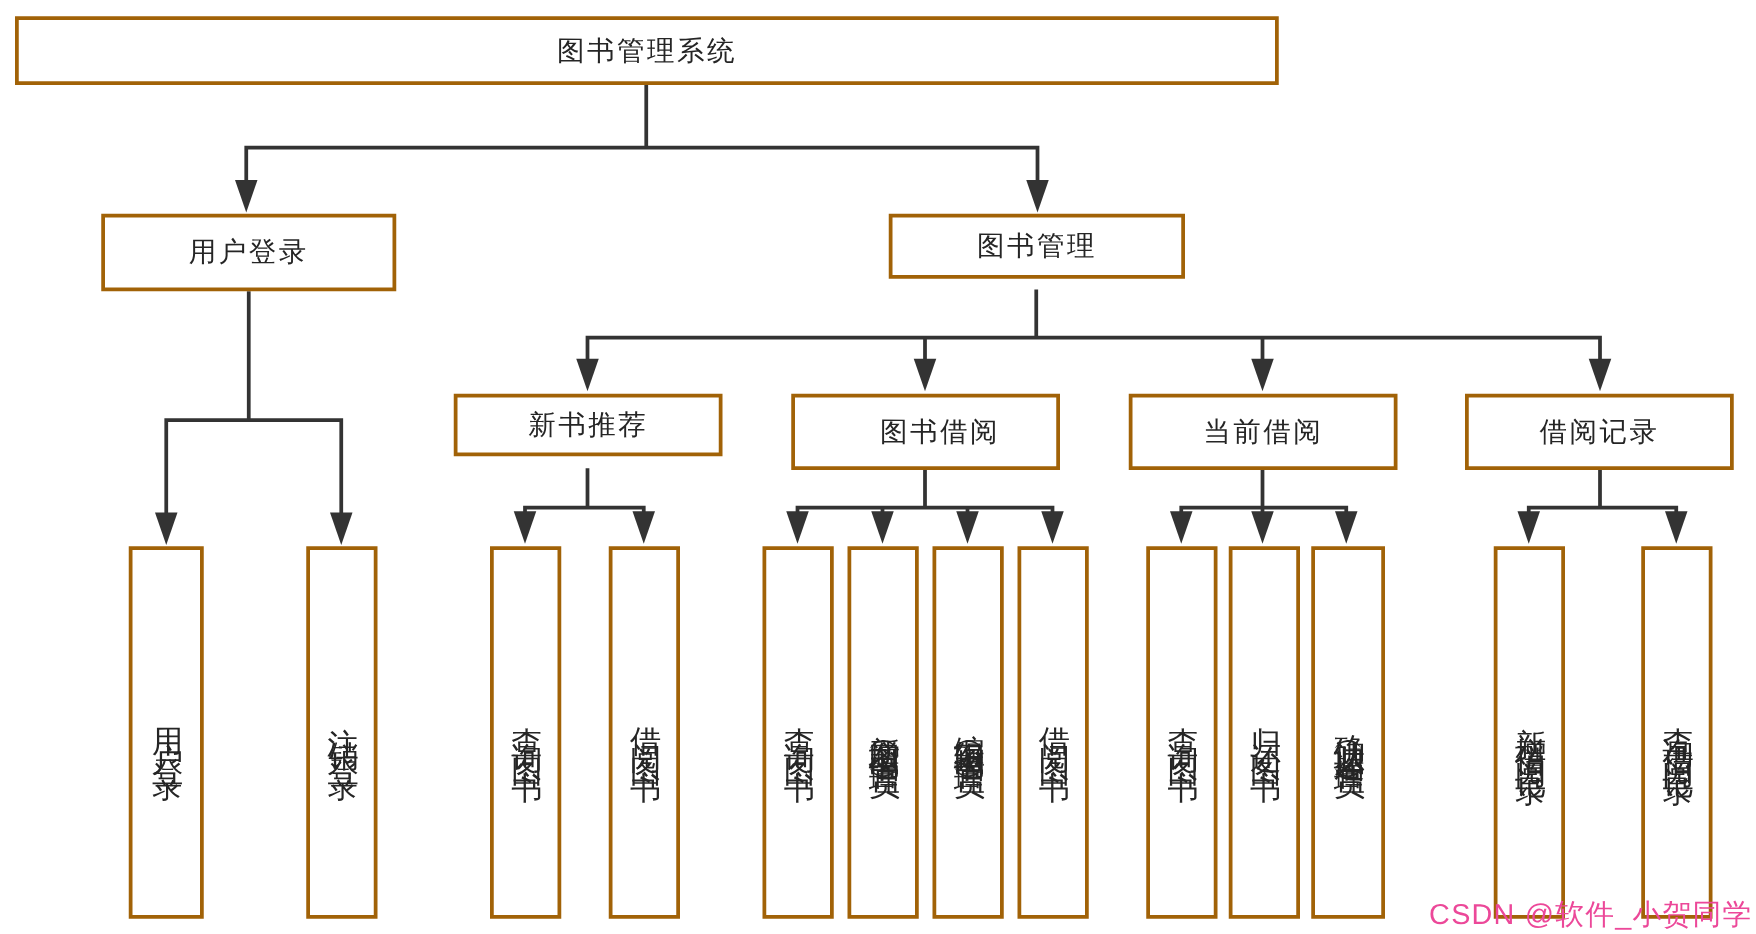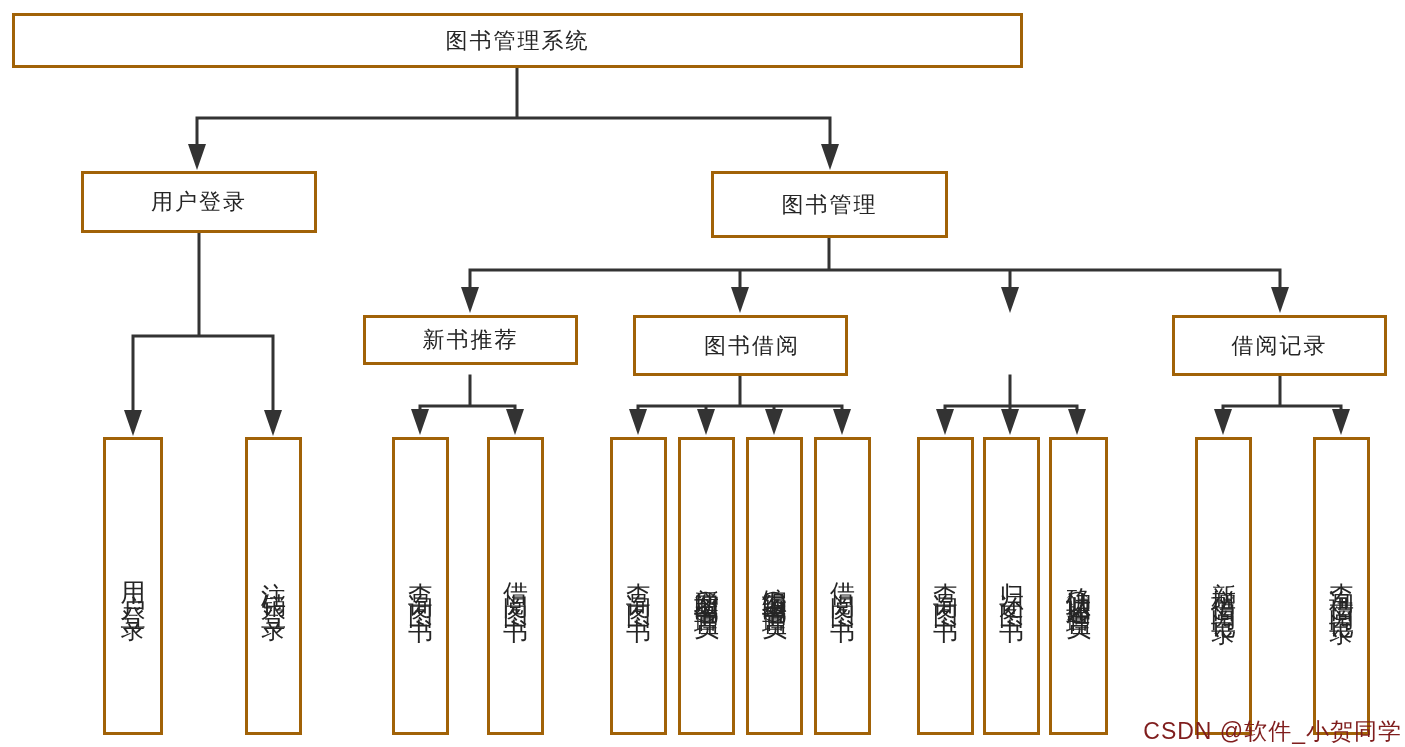--- a/index.html
+++ b/index.html
@@ -35,21 +35,21 @@
     color: #252525;
     line-height: 1;
   }
   .sp-wide  { letter-spacing: 12px; }
   .sp-med   { letter-spacing: 8px; }
   .sp-tight { letter-spacing: 4px; }
 
   
   #n-root   { left: 12px;   top: 13px;  width: 1011px; height: 55px; }
   #n-user   { left: 81px;   top: 171px; width: 236px;  height: 62px; }
-  #n-mgmt   { left: 711px;  top: 171px; width: 237px;  height: 67px; }
+  #n-mgmt   { left: 711px;  top: 171px; width: 237px;  height: 52px; }
   #n-rec    { left: 363px;  top: 315px; width: 215px;  height: 50px; }
   #n-borrow { left: 633px;  top: 315px; width: 215px;  height: 61px; padding-left: 23px; }
   #n-cur    { left: 903px;  top: 315px; width: 215px;  height: 61px; }
   #n-hist   { left: 1172px; top: 315px; width: 215px;  height: 61px; }
 
   .leaf { top: 437px; height: 298px; }
   #v-login   { left: 103px;  width: 60px; }
   #v-logout  { left: 245px;  width: 57px; }
   #v-q1      { left: 392px;  width: 57px; }
   #v-b1      { left: 487px;  width: 57px; }
@@ -61,21 +61,21 @@
   #v-ret     { left: 983px;  width: 57px; }
   #v-confirm { left: 1049px; width: 59px; }
   #v-addrec  { left: 1195px; width: 57px; }
   #v-qrec    { left: 1313px; width: 57px; }
 
   #watermark {
     position: absolute;
     right: 3px;
     top: 716px;
     font-size: 23px;
-    color: #7f1d1d;
+    color: #ec4899;
     letter-spacing: 1px;
     white-space: nowrap;
     z-index: 6;
   }
 </style>
 </head>
 <body>
 
 <div id="canvas">
 
@@ -121,20 +121,23 @@
   <div class="box" id="n-mgmt">
     <span class="hlabel">图书管理</span>
   </div>
 
   <div class="box" id="n-rec">
     <span class="hlabel">新书推荐</span>
   </div>
   <div class="box" id="n-borrow">
     <span class="hlabel">图书借阅</span>
   </div>
+  <div class="box" id="n-cur">
+    <span class="hlabel">当前借阅</span>
+  </div>
   <div class="box" id="n-hist">
     <span class="hlabel">借阅记录</span>
   </div>
 
   <div class="box leaf" id="v-login">
     <span class="vlabel sp-wide">用户登录</span>
   </div>
   <div class="box leaf" id="v-logout">
     <span class="vlabel sp-wide">注销登录</span>
   </div>

